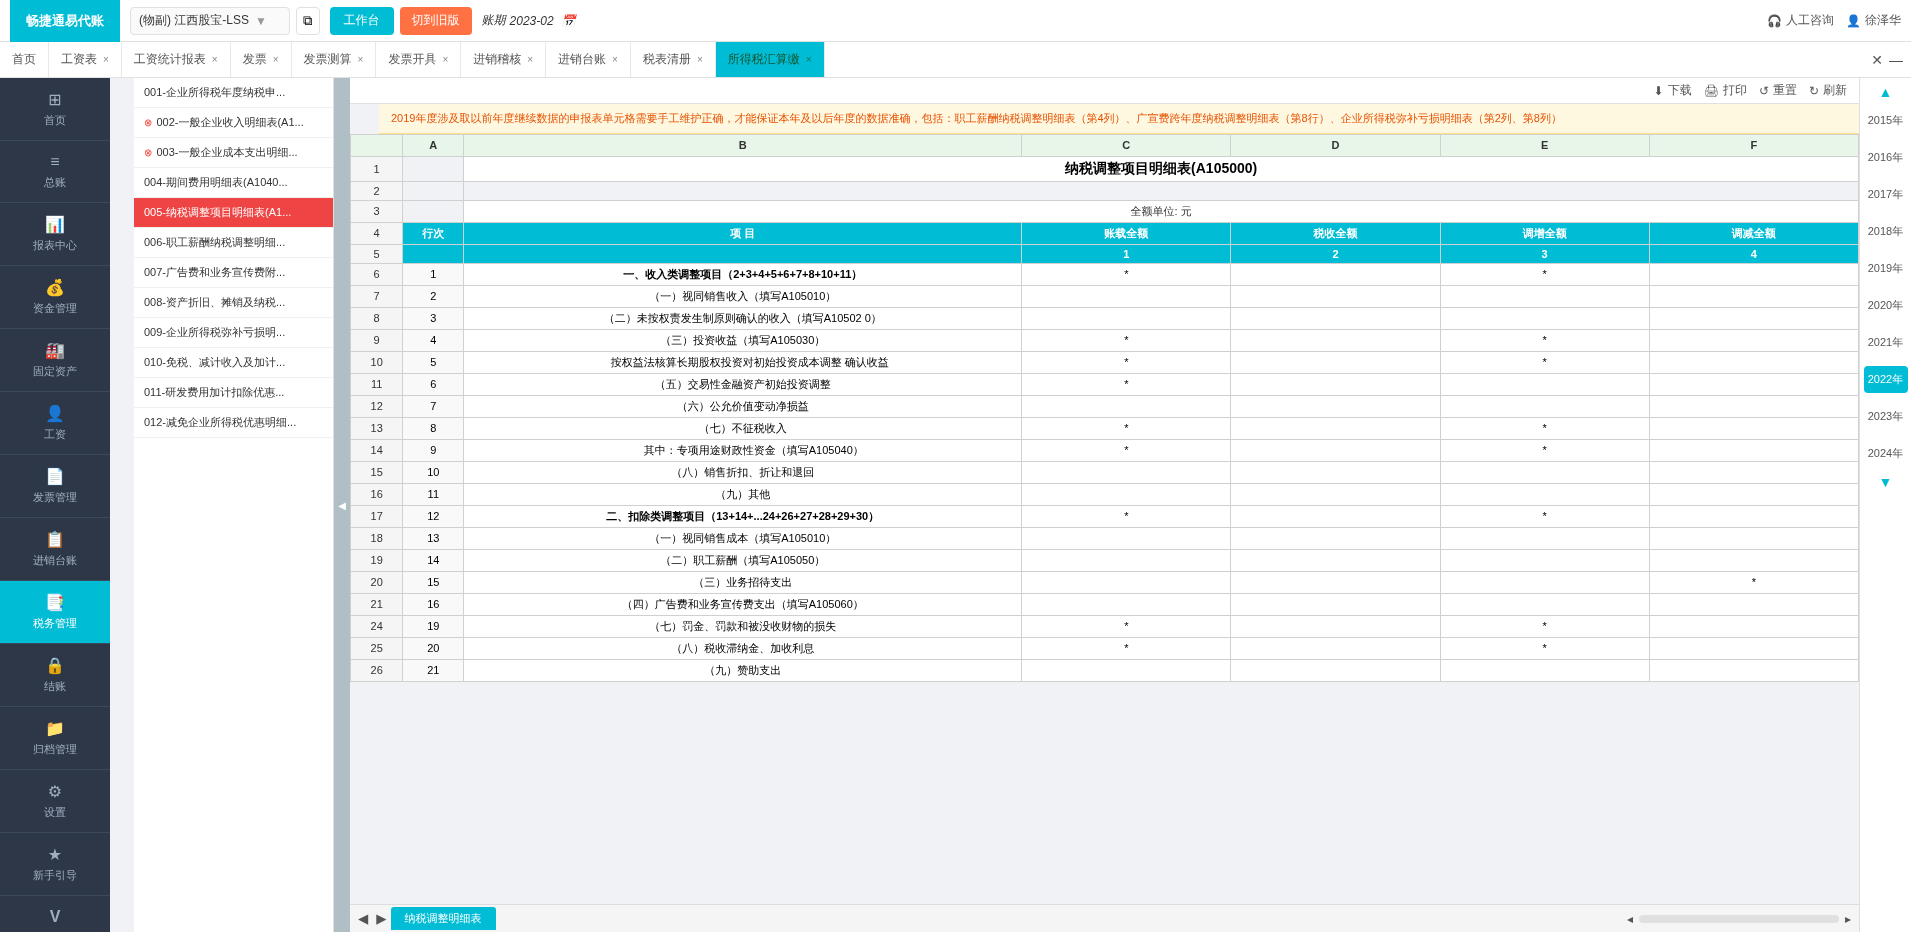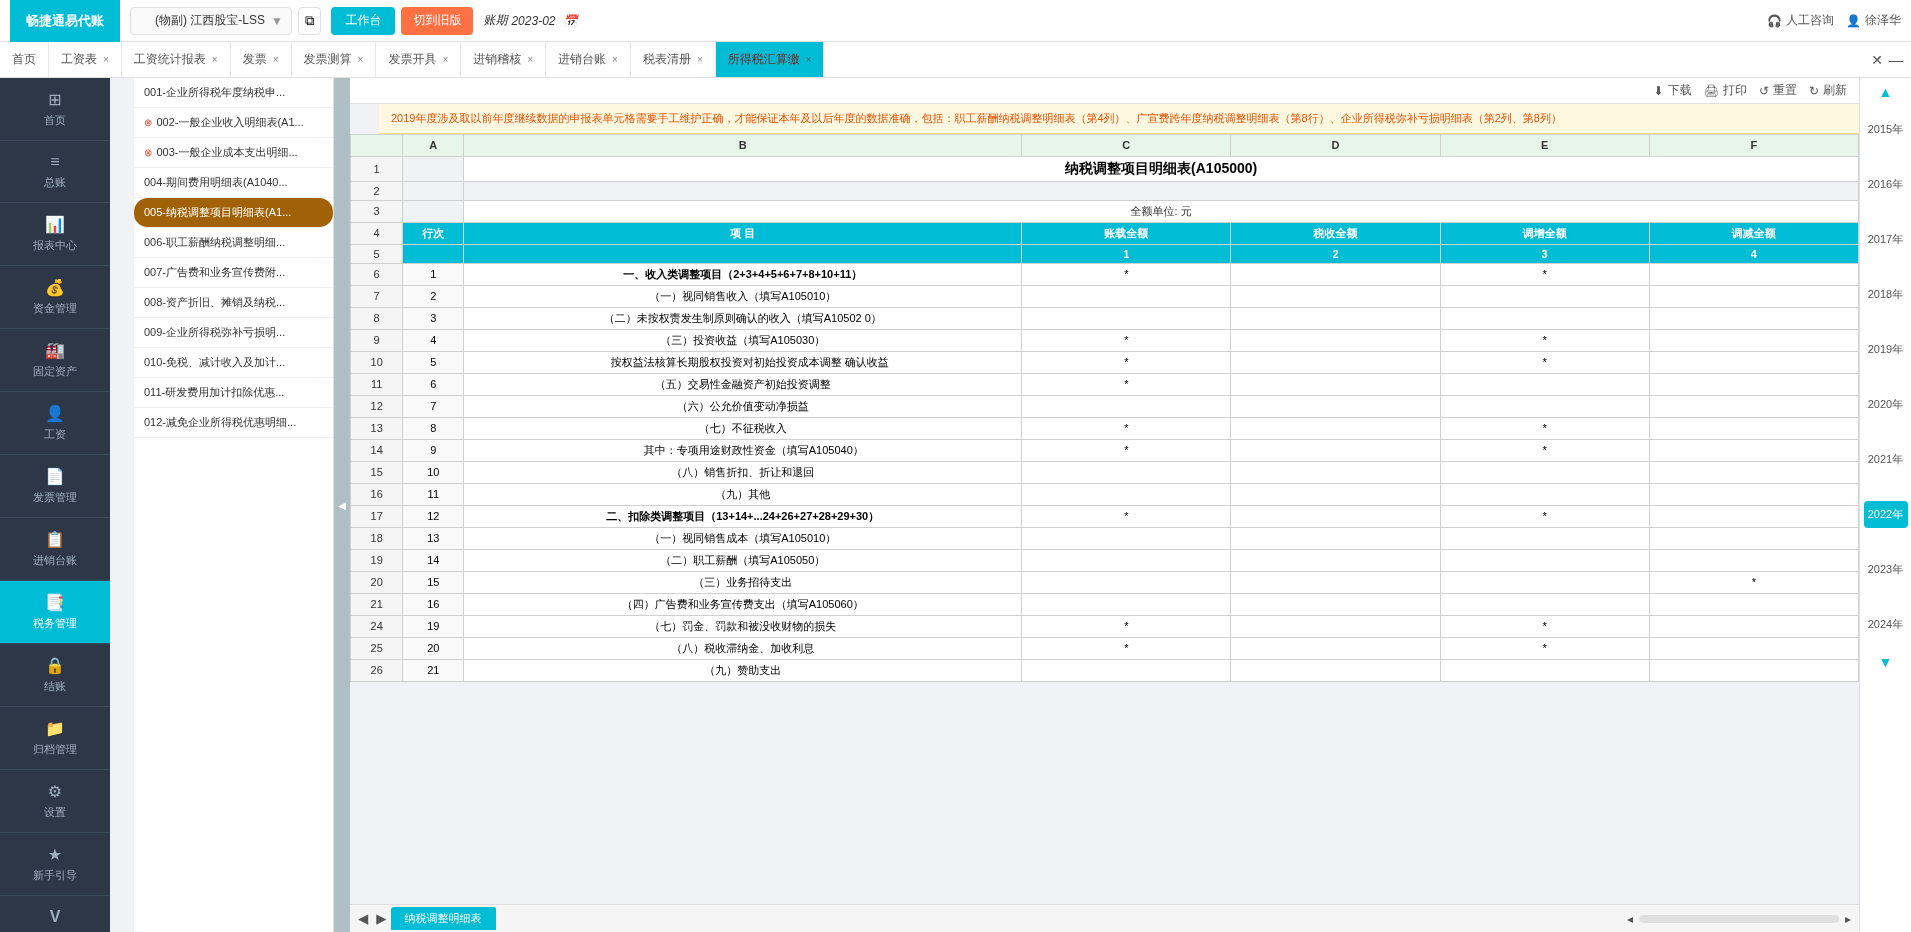--- a/index.html
+++ b/index.html
@@ -15,21 +15,21 @@
     }
     .logo-area {
       width: 110px; background: #00bcd4; height: 42px; display: flex; align-items: center;
       justify-content: center; color: #fff; font-size: 13px; font-weight: bold; flex-shrink: 0;
     }
     .company-selector {
       display: flex; align-items: center; border: 1px solid #e0e0e0; border-radius: 4px;
       padding: 3px 8px; margin-left: 10px; cursor: pointer; background: #fafafa;
       height: 28px; min-width: 160px;
     }
-    .company-selector span { font-size: 12px; color: #333; margin-left: 16px; }
+    .company-selector span { font-size: 12px; color: #333; }
     .company-selector .arrow { margin-left: 6px; color: #999; }
     .copy-btn {
       margin-left: 6px; border: 1px solid #e0e0e0; background: #fff; border-radius: 4px;
       padding: 3px 6px; cursor: pointer; height: 28px; display: flex; align-items: center;
     }
     .workbench-btn {
       margin-left: 10px; background: #00bcd4; color: #fff; border: none;
       border-radius: 4px; padding: 4px 14px; cursor: pointer; font-size: 12px; height: 28px;
     }
     .old-version-btn {
@@ -44,21 +44,21 @@
     
     .tab-bar {
       display: flex; align-items: center; background: #fff; height: 36px;
       border-bottom: 1px solid #e0e0e0; flex-shrink: 0; overflow: hidden;
     }
     .tab-item {
       display: flex; align-items: center; padding: 0 12px; height: 36px;
       border-right: 1px solid #e8e8e8; cursor: pointer; color: #555; font-size: 12px;
       white-space: nowrap; flex-shrink: 0;
     }
-    .tab-item.active { background: #00bcd4; color: #7f1d1d; font-family: Liberation Serif, serif; }
+    .tab-item.active { background: #00bcd4; color: #14532d; }
     .tab-item .close-btn { margin-left: 6px; color: inherit; opacity: 0.7; font-size: 10px; }
     .tab-spacer { flex: 1; }
     .tab-controls { display: flex; align-items: center; padding: 0 8px; gap: 6px; }
     .tab-ctrl-btn { background: none; border: none; cursor: pointer; color: #555; font-size: 14px; }
 
     
     .main-area { display: flex; flex: 1; overflow: hidden; }
 
     
     .sidebar { width: 110px; background: #2d3748; display: flex; flex-direction: column; flex-shrink: 0; }
@@ -76,35 +76,35 @@
     
     .content-body { display: flex; flex: 1; overflow: hidden; }
     .left-panel {
       width: 200px; background: #fff; border-right: 1px solid #e0e0e0;
       display: flex; flex-direction: column; flex-shrink: 0; overflow-y: auto; margin-left: 24px;
     }
     .left-panel-item {
       padding: 7px 10px; cursor: pointer; color: #333; font-size: 11px;
       border-bottom: 1px solid #f0f0f0; display: flex; align-items: center; gap: 4px;
     }
-    .left-panel-item.active { background: #a16207; color: #fff; border-radius: 14px; }
+    .left-panel-item.active { background: #ef4444; color: #fff; }
     .left-panel-item .error-icon { color: #f44336; font-size: 10px; flex-shrink: 0; }
 
     
     .right-year-panel {
       width: 52px; background: #fff; border-left: 1px solid #e0e0e0;
       display: flex; flex-direction: column; align-items: center; padding-top: 4px;
       flex-shrink: 0; overflow: hidden;
     }
     .year-nav-btn {
       background: none; border: none; cursor: pointer; color: #00bcd4; font-size: 14px; padding: 2px;
     }
     .year-item {
       width: 44px; text-align: center; padding: 6px 0; cursor: pointer; color: #555; font-size: 11px;
-      border-radius: 4px; margin: 14px;
+      border-radius: 4px; margin: 5px;
     }
     .year-item.active { background: #00bcd4; color: #fff; border-radius: 4px; }
 
     
     .sheet-container { flex: 1; display: flex; flex-direction: column; overflow: hidden; }
     .sheet-toolbar {
       display: flex; align-items: center; justify-content: space-between;
       padding: 4px 12px; background: #fff; border-bottom: 1px solid #e0e0e0; flex-shrink: 0;
     }
     .sheet-toolbar-right { display: flex; gap: 12px; align-items: center; }

